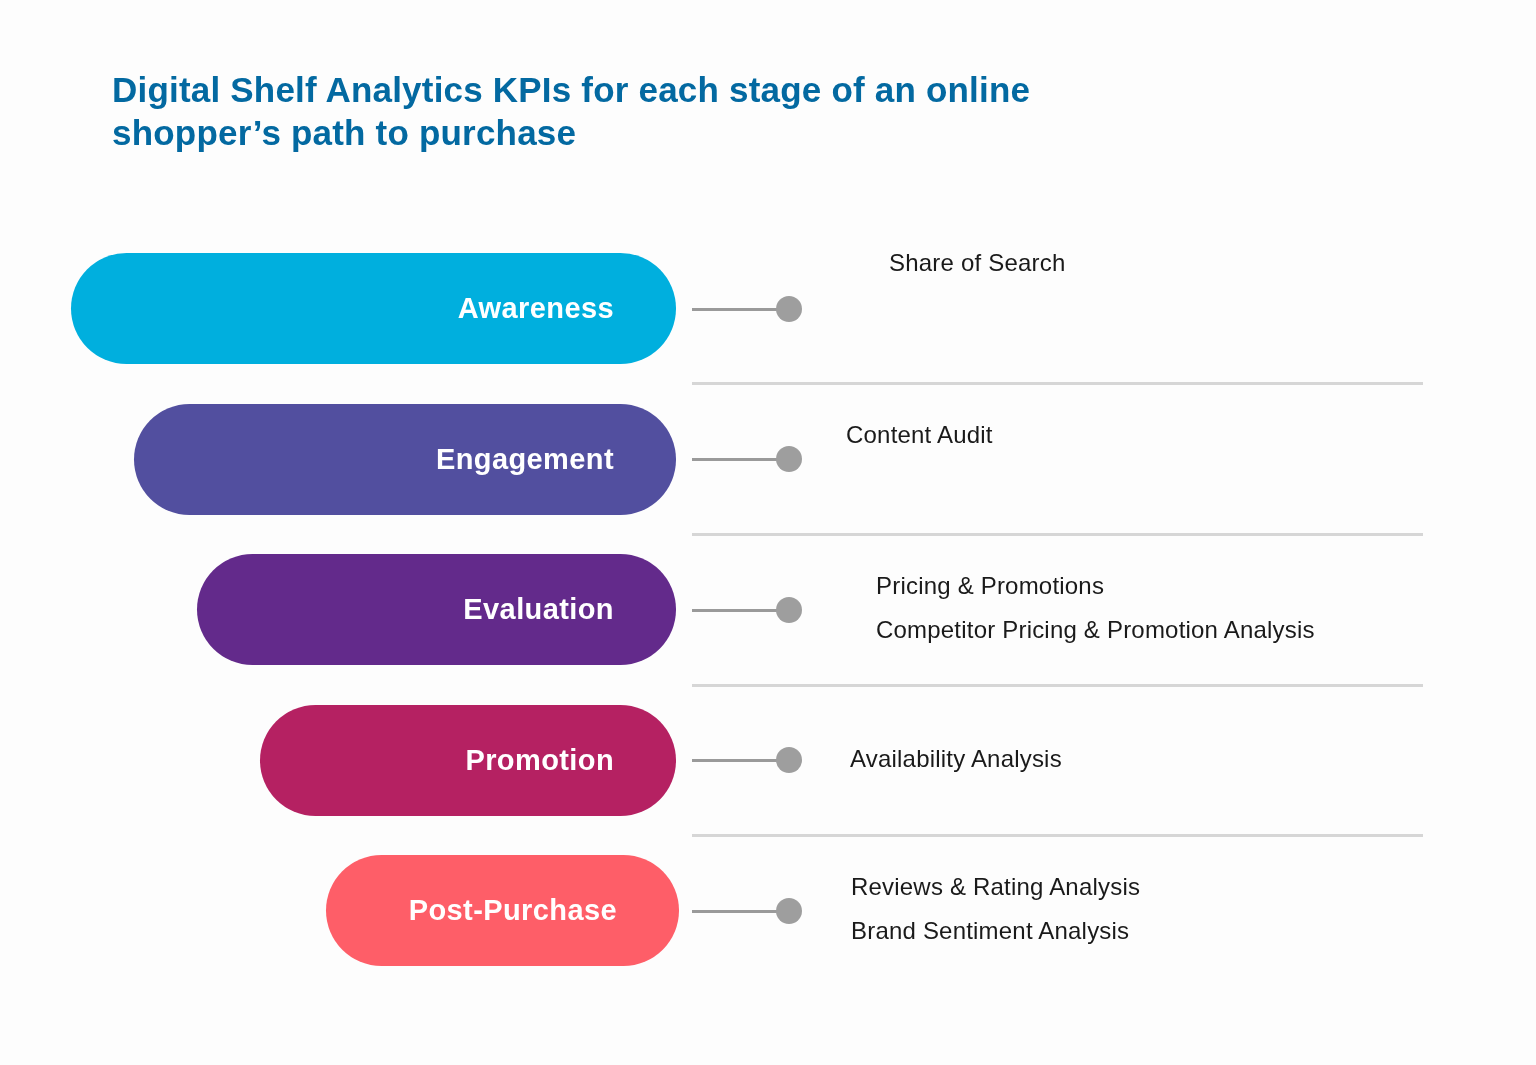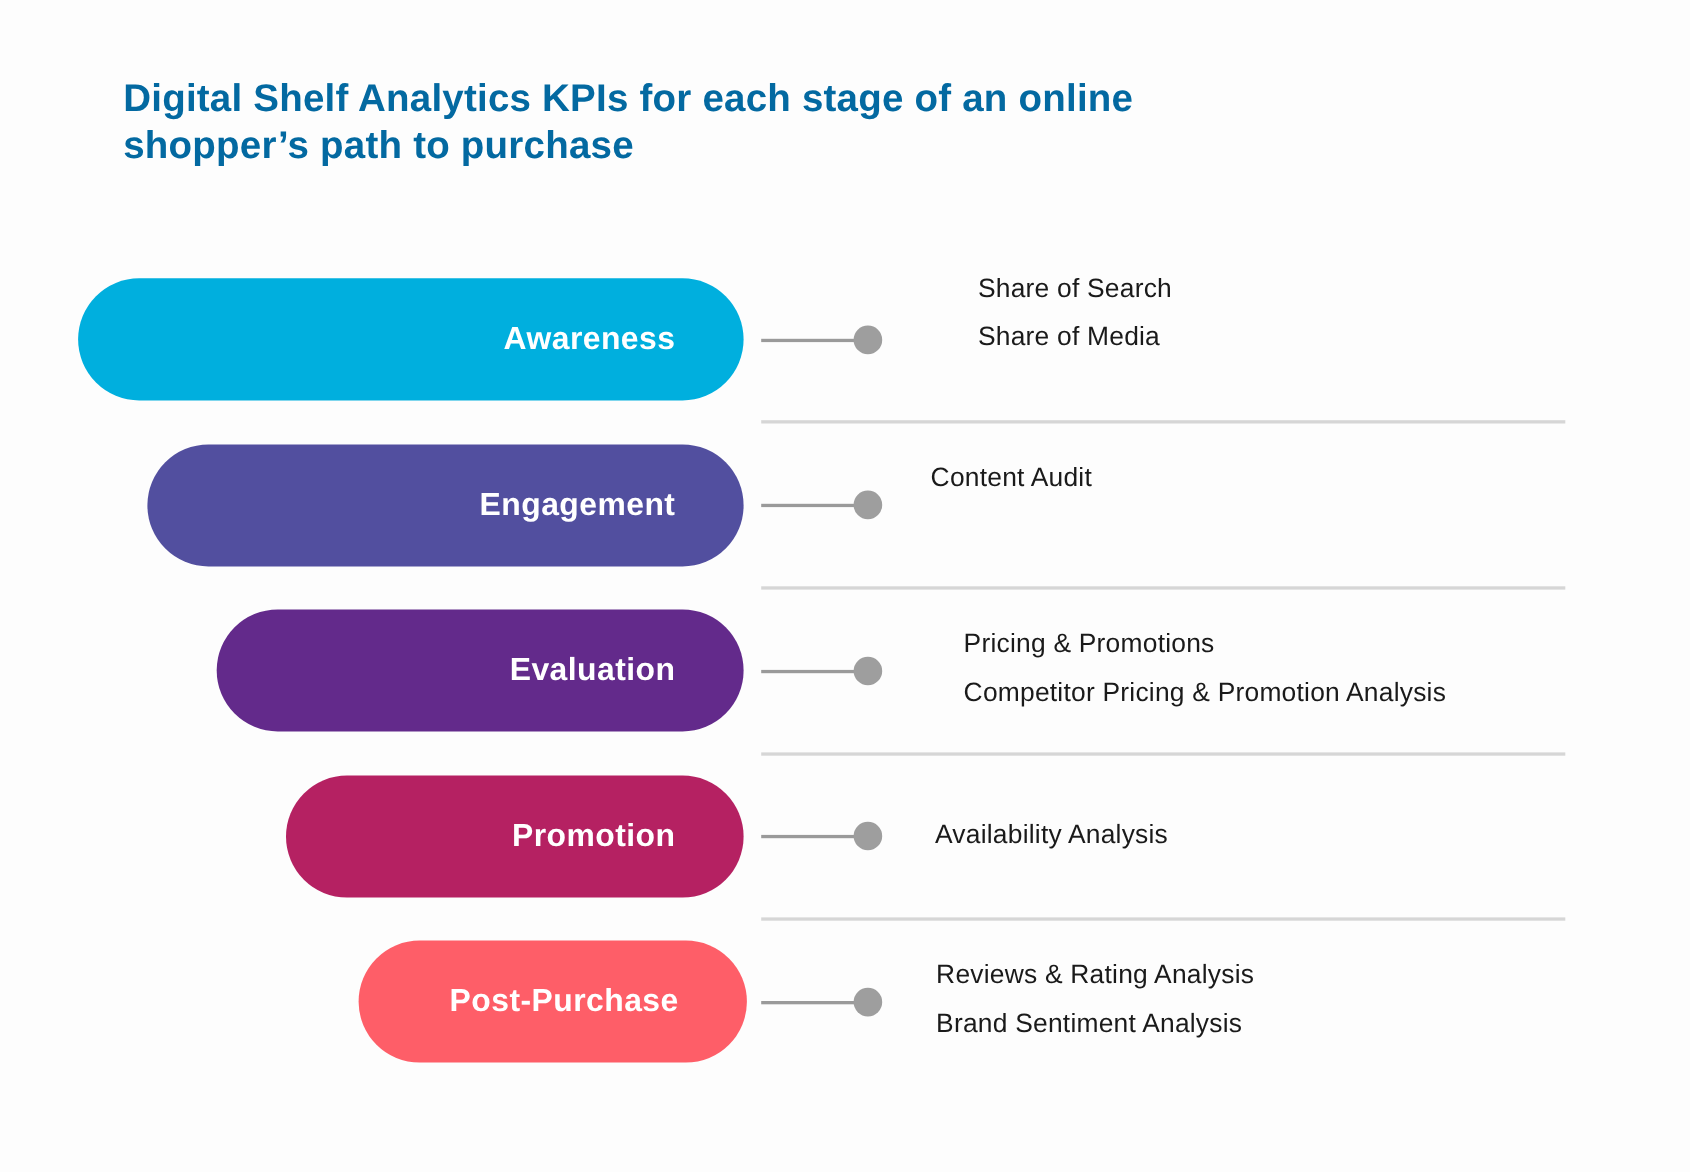--- a/index.html
+++ b/index.html
@@ -73,21 +73,20 @@
 
 <div class="stage" style="left:71px; top:253px; width:605px; background:#00afde;">
   <span>Awareness</span>
 </div>
 <div class="connector" style="top:296px;">
   <div class="line"></div>
   <div class="dot"></div>
 </div>
 <ul class="kpi-list" style="left:857px; top:241px;margin-left:32px;">
   <li>Share of Search</li>
-  <li>Share of Media</li>
 </ul>
 <div class="divider" style="top:382px;"></div>
 
 <div class="stage" style="left:134px; top:404px; width:542px; background:#524f9f;">
   <span>Engagement</span>
 </div>
 <div class="connector" style="top:446px;">
   <div class="line"></div>
   <div class="dot"></div>
 </div>

